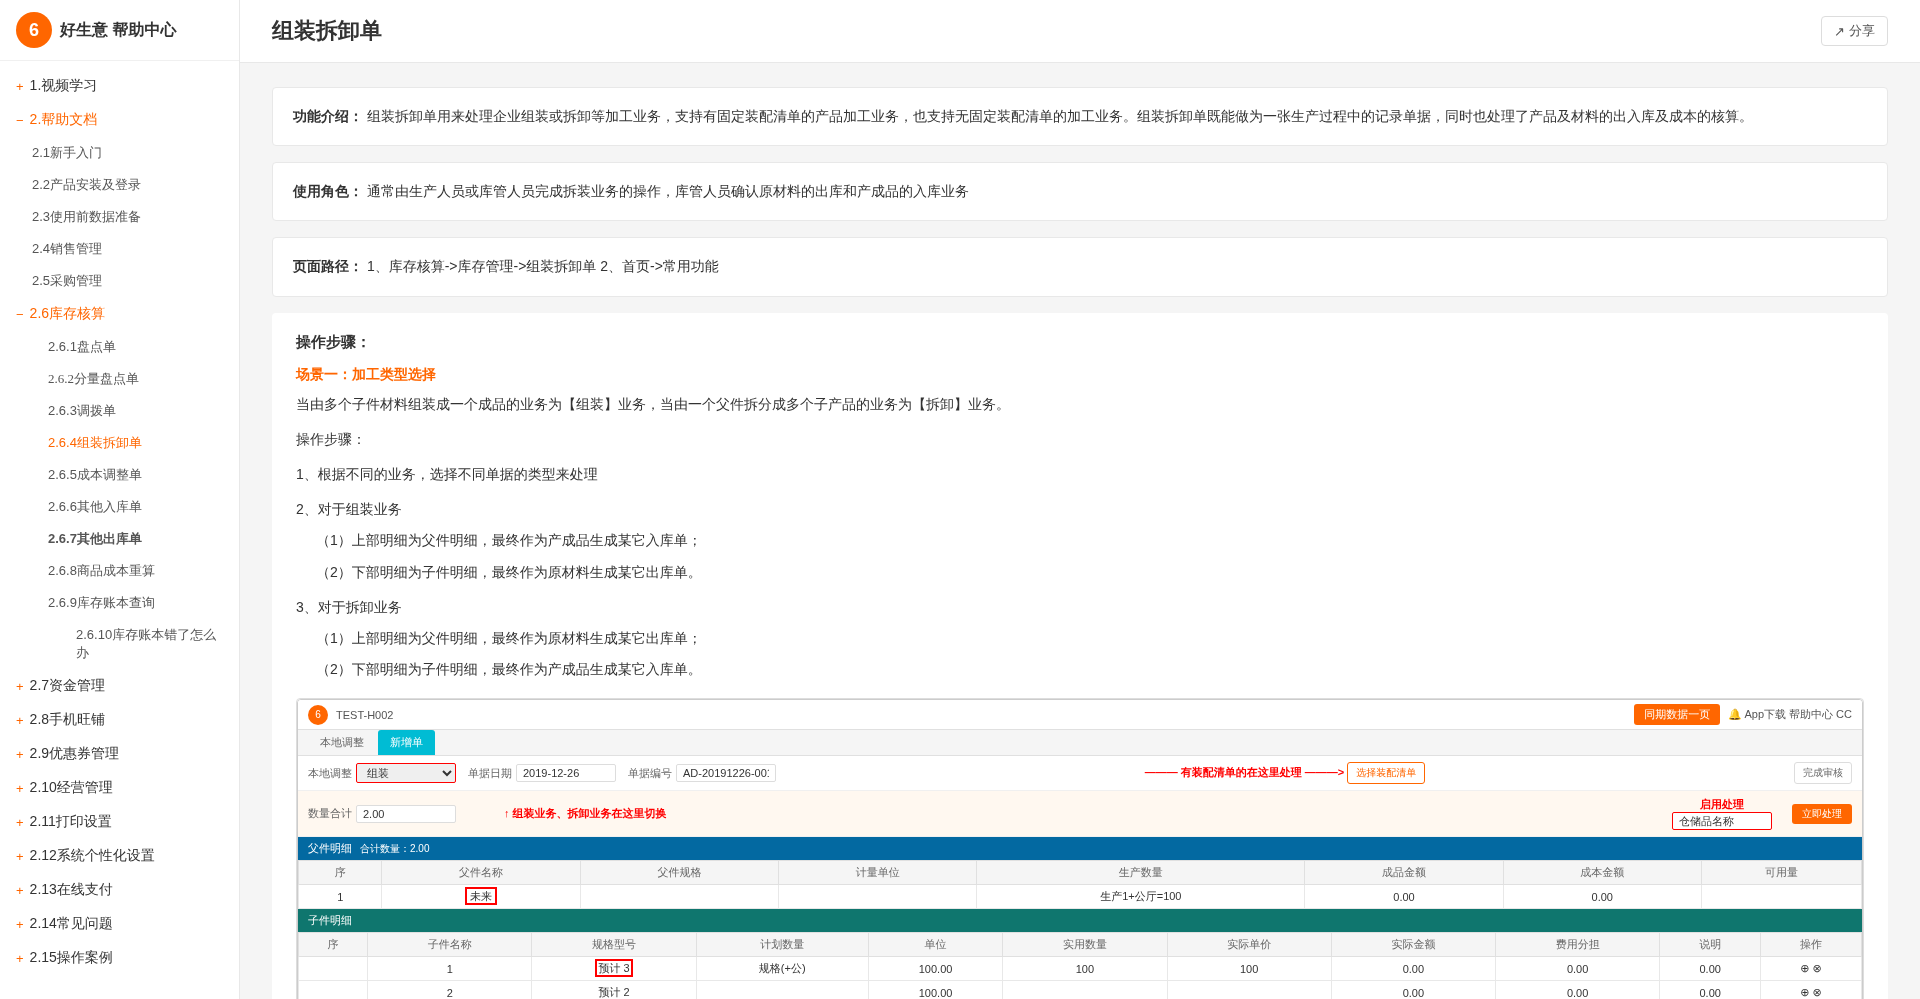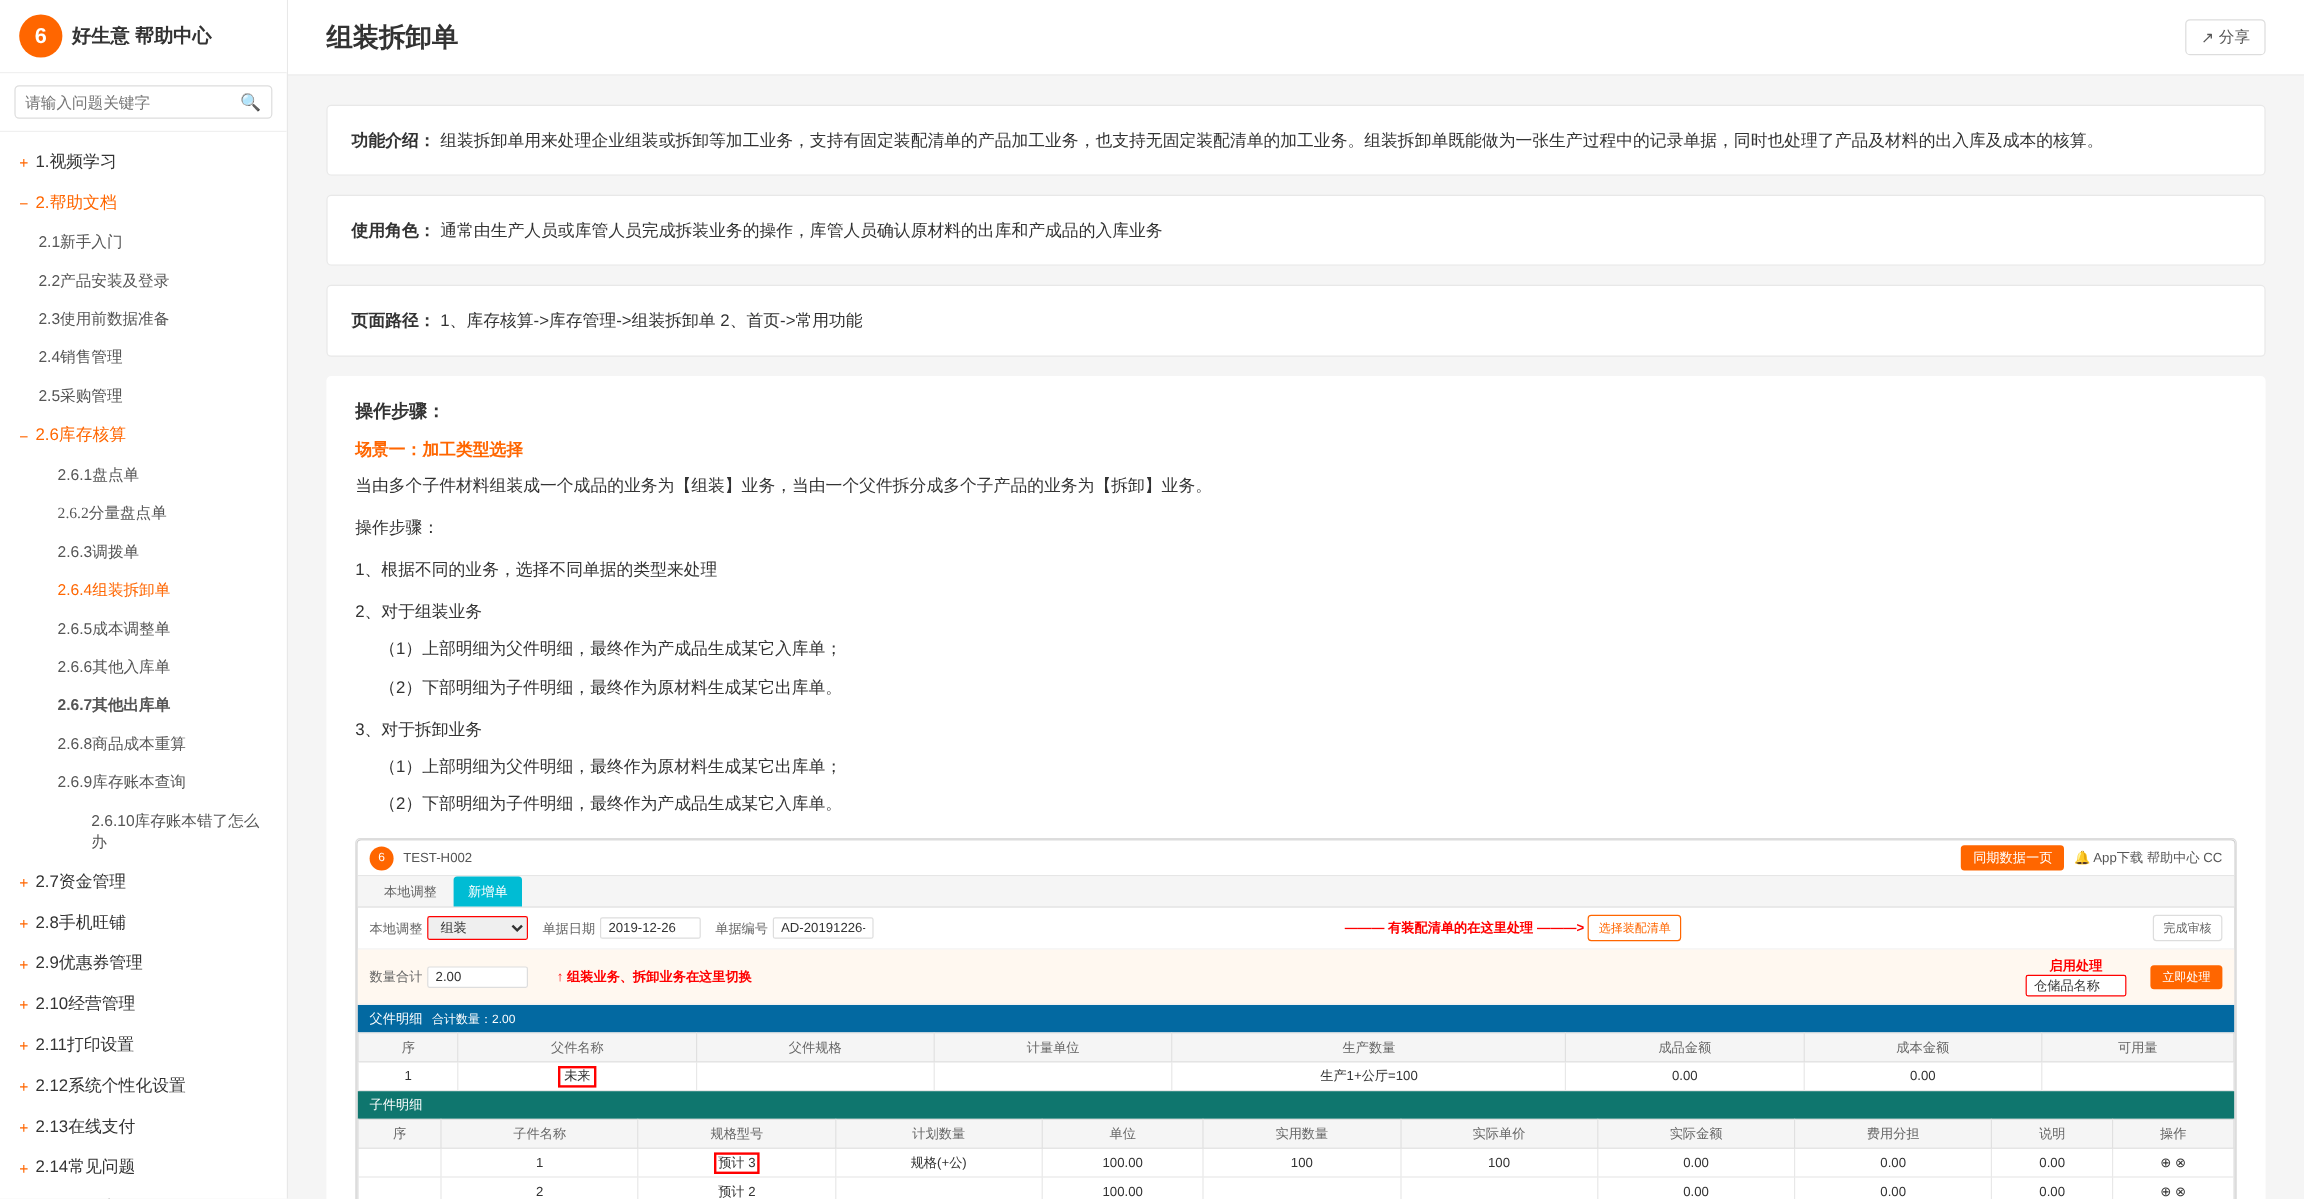--- a/index.html
+++ b/index.html
@@ -209,21 +209,21 @@
       display: flex;
       align-items: center;
       gap: 4px;
     }
     .form-label { color: #666; white-space: nowrap; }
     .form-input {
       border: 1px solid #ddd;
       border-radius: 2px;
       padding: 2px 6px;
       font-size: 11px;
-      width: 84px;
+      width: 100px;
       color: #333;
     }
     .form-input.red-border { border-color: #f00; }
     .app-table { width: 100%; border-collapse: collapse; font-size: 11px; }
     .app-table th {
       background: #f5f5f5;
       border: 1px solid #e0e0e0;
       padding: 4px 6px;
       text-align: center;
       color: #666;
@@ -249,26 +249,20 @@
       position: relative;
     }
   </style>
 </head>
 <body>
 
 <div class="sidebar">
   <div class="sidebar-header">
     <div class="logo-circle">6</div>
     <span class="logo-text">好生意 帮助中心</span>
-  </div>
-  <div class="search-box">
-    <div class="search-input-wrap">
-      <input type="text" placeholder="请输入问题关键字" style="">
-      <span class="search-icon-btn">🔍</span>
-    </div>
   </div>
   <div class="nav-list">
 
     <div class="nav-item">
       <span class="plus">+</span>
       <span>1.视频学习</span>
     </div>
 
     <div class="nav-item active">
       <span class="minus">−</span>
@@ -416,21 +410,21 @@
                 ——— <span>有装配清单的在这里处理</span> ———&gt; <button class="btn-outline" style="font-size:10px;">选择装配清单</button>
               </div>
               <button class="btn-gray" style="font-size:10px;">完成审核</button>
             </div>
 
             <div class="app-form-row" style="position:relative;background:#fff8f0;">
               <div class="form-field">
                 <span class="form-label">数量合计</span>
                 <input class="form-input" value="2.00" style="">
               </div>
-              <div style="color:#f00;font-size:11px;font-weight:bold;margin-left:12px;">
+              <div style="color:#f00;font-size:11px;font-weight:bold;margin-left:36px;">
                 ↑ <span>组装业务、拆卸业务在这里切换</span>
               </div>
               <div style="flex:1"></div>
               <div style="color:#f00;font-size:11px;font-weight:bold;text-align:center;">
                 <span>启用处理</span>
                 <div><input type="text" class="form-input red-border" value="仓储品名称" style=""></div>
               </div>
               <div style="margin-left:8px;">
                 <button class="btn-orange" style="font-size:10px;">立即处理</button>
               </div>

